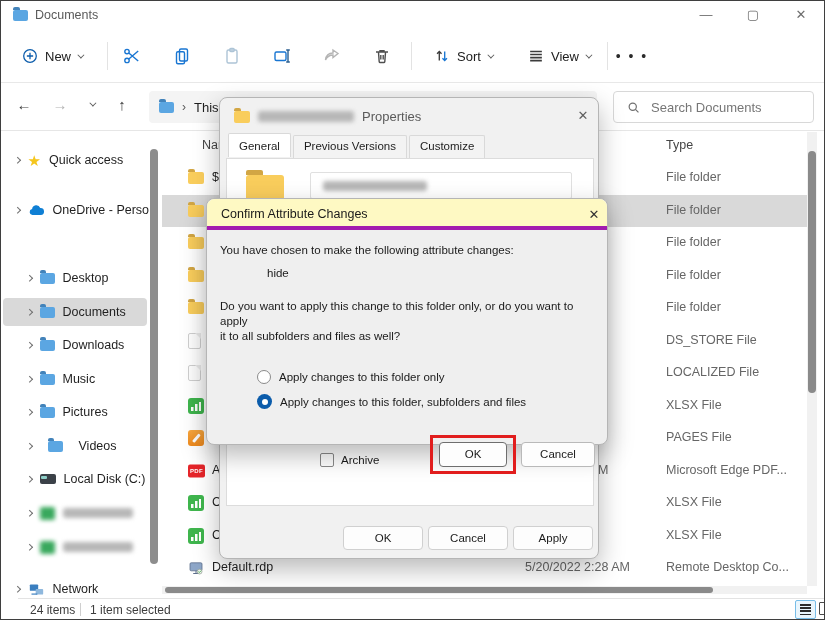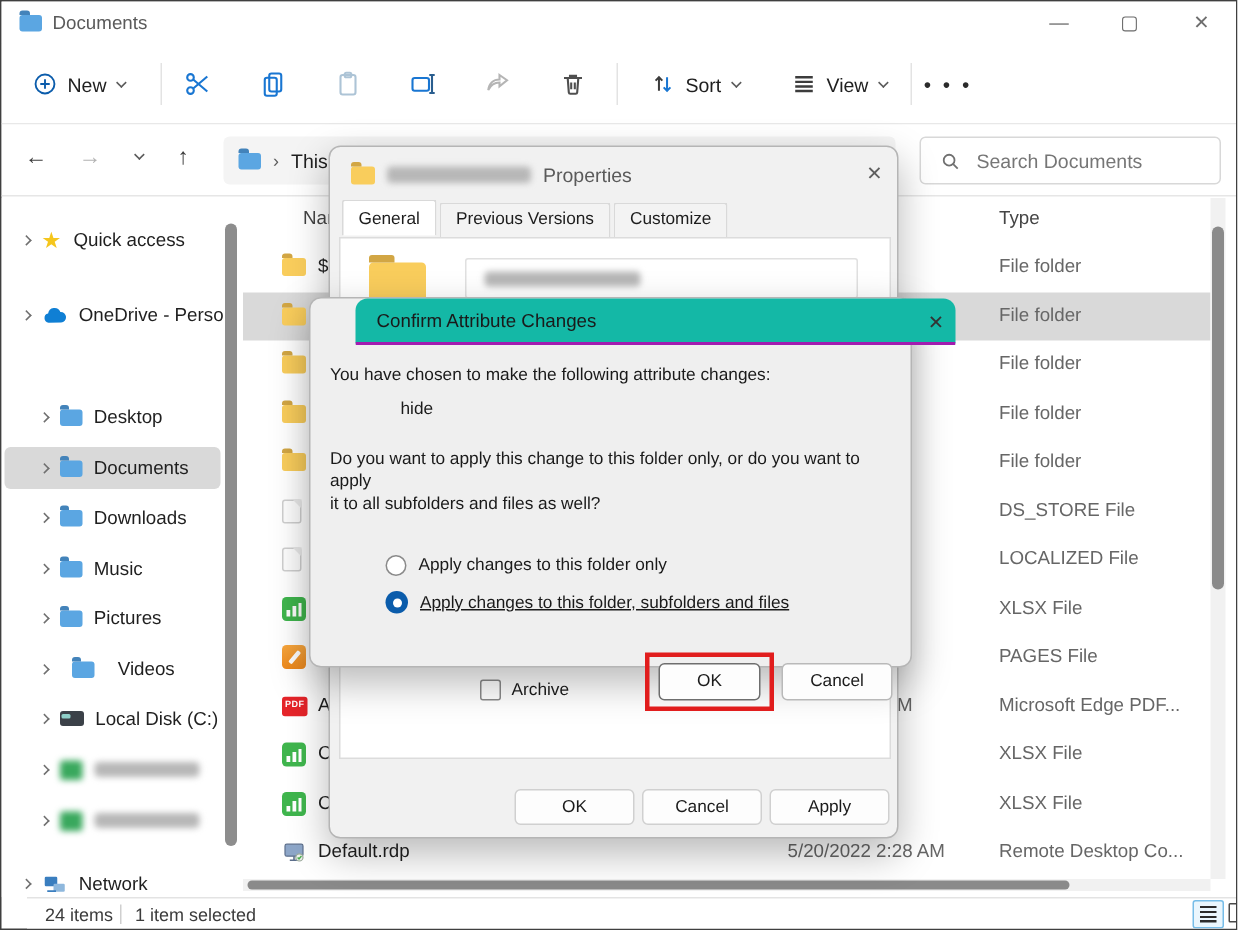--- a/index.html
+++ b/index.html
@@ -97,21 +97,21 @@
   .tabs { position:absolute; left:8px; top:37px; height:24px; display:flex; }
   .tab { font-size:11.5px; color:#1d1d1d; padding:4px 10px 3px; border:1px solid #d9d9d9; border-bottom:none; background:#f3f3f3; margin-right:2px; border-radius:2px 2px 0 0; }
   .tab.active { background:#fff; position:relative; top:-2px; padding-top:6px; z-index:2; }
   .tabpage { position:absolute; left:6px; top:60px; width:368px; height:348px; background:#fff; border:1px solid #dcdcdc; }
   .props .nameinput { position:absolute; left:90px; top:74px; width:262px; height:27px; background:#fff; border:1px solid #e0e0e0; border-radius:2px; }
   .props .archrow { position:absolute; left:100px; top:355px; display:flex; align-items:center; gap:7px; font-size:11.5px; color:#1b1b1b; }
   .cb { width:14px; height:14px; border:1px solid #8a8a8a; background:#fff; border-radius:2px; }
   .pbtn { position:absolute; top:428px; width:80px; height:24px; background:#fdfdfd; border:1px solid #d0d0d0; border-radius:4px; font-size:11.5px; color:#1b1b1b; text-align:center; line-height:22px; }
 
   .confirm { left:205px; top:197px; width:402px; height:247px; background:#efefef; z-index:20; }
-  .confirm .ctitlebar { position:absolute; left:0; top:0; width:100%; height:31px; background:#14b8a6; border-radius:8px 8px 0 0; border-bottom:2px solid #a21caf;margin-left:30px; }
+  .confirm .ctitlebar { position:absolute; left:0; top:0; width:100%; height:31px; background:#fef9c3; border-radius:8px 8px 0 0; border-bottom:4px solid #a21caf; }
   .confirm .ctitle { position:absolute; left:14px; top:8px; font-size:12.5px; color:#1a1a1a; }
   .confirm .cclose { position:absolute; left:376px; top:6px; width:22px; height:20px; text-align:center; color:#333; font-size:13px; line-height:20px; }
   .confirm .body { position:absolute; left:0; top:31px; width:100%; height:216px; font-size:11.5px; color:#1a1a1a; }
   .confirm .intro { position:absolute; left:13px; top:14px; }
   .confirm .attr { position:absolute; left:60px; top:37px; }
   .confirm .question { position:absolute; left:13px; top:69px; width:382px; line-height:15px; white-space:pre-line; }
   .radio-row { position:absolute; left:50px; display:flex; align-items:center; gap:8px; }
   .radio { width:14px; height:14px; border-radius:50%; border:1px solid #8a8a8a; background:#fff; flex:none; }
   .radio.on { border:none; background:#0b5cab; position:relative; width:15px; height:15px; }
   .radio.on::after { content:""; position:absolute; left:4.5px; top:4.5px; width:6px; height:6px; border-radius:50%; background:#fff; }
@@ -437,21 +437,21 @@
     </div>
     <div class="body">
       <div class="intro">You have chosen to make the following attribute changes:</div>
       <div class="attr">hide</div>
       <div class="question">Do you want to apply this change to this folder only, or do you want to apply
 it to all subfolders and files as well?</div>
       <div class="radio-row" style="top:140px;">
         <span class="radio"></span>
         <span>Apply changes to this folder only</span>
       </div>
-      <div class="radio-row" style="top:164px;text-decoration:underline;">
+      <div class="radio-row" style="top:164px;">
         <span class="radio on"></span>
         <span>Apply changes to this folder, subfolders and files</span>
       </div>
       <div class="cbtn ok">OK</div>
       <div class="cbtn cancel">Cancel</div>
       <div class="red-annot"></div>
     </div>
   </div>
 
 </div>

